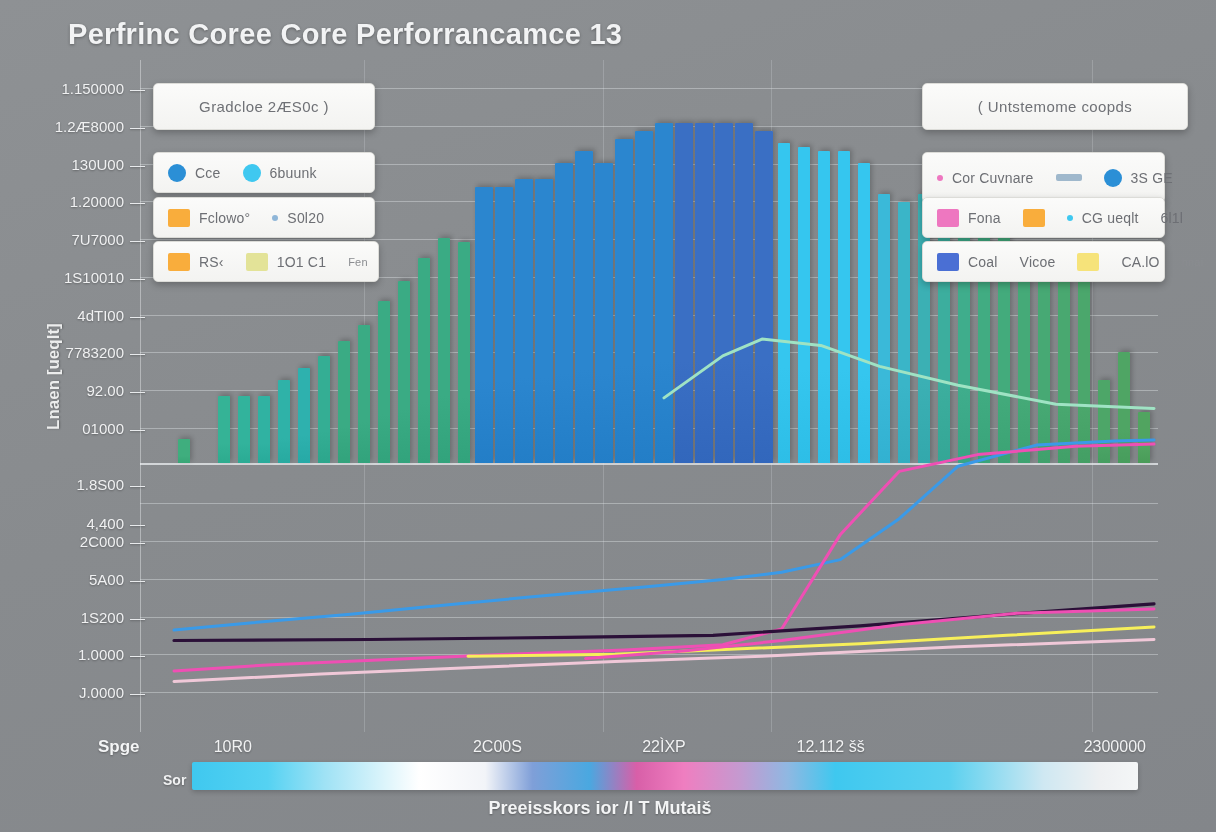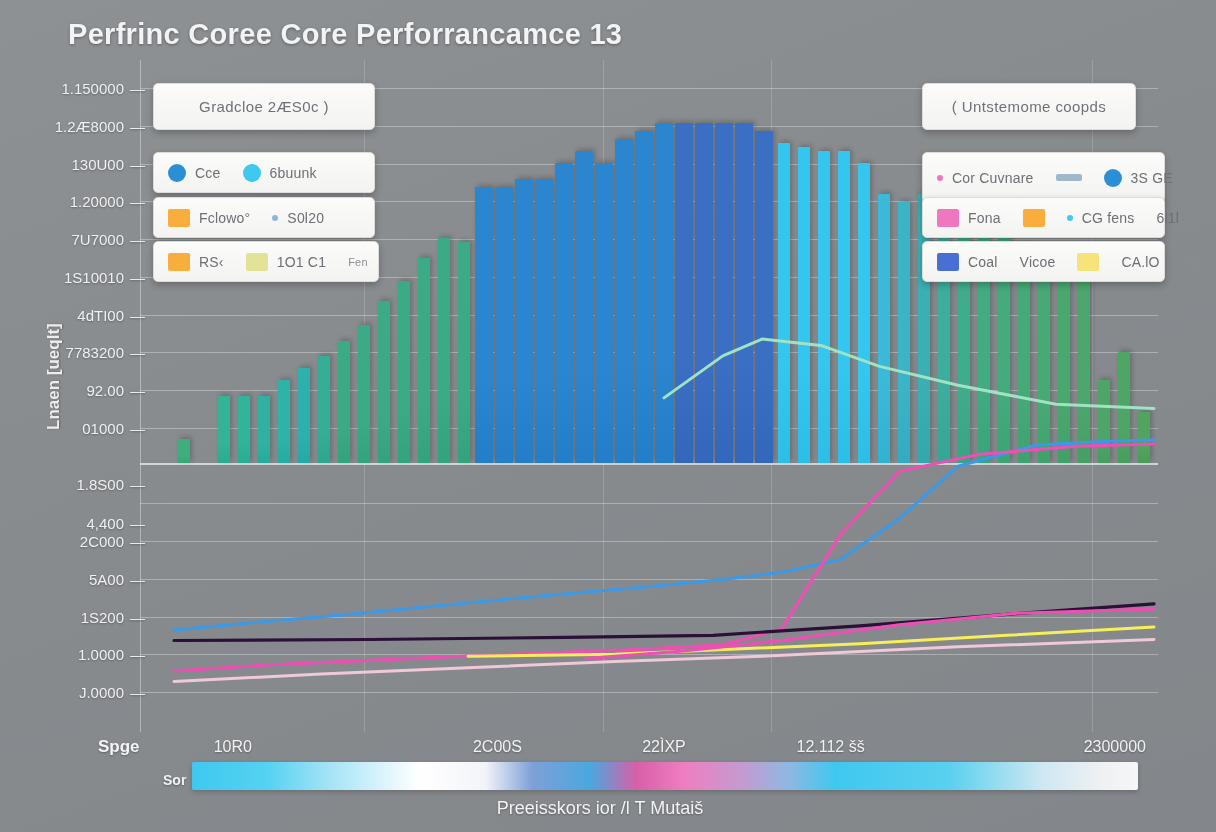--- a/index.html
+++ b/index.html
@@ -169,21 +169,21 @@
     width: 946px; height: 28px;
     border-radius: 2px;
     box-shadow: 0 2px 5px rgba(0,0,0,.2);
   }
   #colorbar-caption {
     position: absolute;
     left: 0; top: 798px;
     width: 1200px;
     text-align: center;
     font-size: 18px;
-    font-weight: 400;
+    font-weight: 700;
     color: #f3f4f5;
     text-shadow: 0 1px 2px rgba(0,0,0,.32);
   }
 </style>
 </head>
 <body>
 
 <div id="root">
 
   <div id="title">Perfrinc Coree Core Perforrancamce 13</div>
@@ -339,21 +339,21 @@
         <div class="legend-entry">
           <span class="swatch-sq" style="background: rgb(227, 227, 152);"></span>
           <span class="lbl">1O1 C1</span>
         </div>
         <div class="legend-entry">
           <span class="lbl sm">Fen</span>
         </div>
       </div>
     </div>
   <div id="legend-right-wrap">
-      <div class="legend-card" style="left: 922px; top: 83px; width: 214px; height: 47px;">
+      <div class="legend-card" style="left: 922px; top: 83px; width: 266px; height: 47px;">
         <div class="card-title">( Untstemome coopds</div>
       </div>
       <div class="legend-card" style="left: 922px; top: 152px; width: 243px; height: 51px;">
         <div class="legend-entry">
           <span class="swatch-dot sm" style="background: rgb(238, 119, 192);"></span>
           <span class="lbl">Cor Cuvnare</span>
         </div>
         <div class="legend-entry">
           <span class="swatch-bar" style="background: rgb(159, 184, 204);"></span>
         </div>
@@ -365,21 +365,21 @@
       <div class="legend-card" style="left: 922px; top: 197px; width: 243px; height: 41px;">
         <div class="legend-entry">
           <span class="swatch-sq" style="background: rgb(238, 119, 192);"></span>
           <span class="lbl">Fona</span>
         </div>
         <div class="legend-entry">
           <span class="swatch-sq" style="background: rgb(249, 173, 60);"></span>
         </div>
         <div class="legend-entry">
           <span class="swatch-dot sm" style="background: rgb(63, 200, 240);"></span>
-          <span class="lbl">CG fens</span>
+          <span class="lbl">CG ueqlt</span>
         </div>
         <div class="legend-entry">
           <span class="lbl">6l1l</span>
         </div>
       </div>
       <div class="legend-card" style="left: 922px; top: 241px; width: 243px; height: 41px;">
         <div class="legend-entry">
           <span class="swatch-sq" style="background: rgb(74, 111, 212);"></span>
           <span class="lbl">Coal</span>
         </div>

